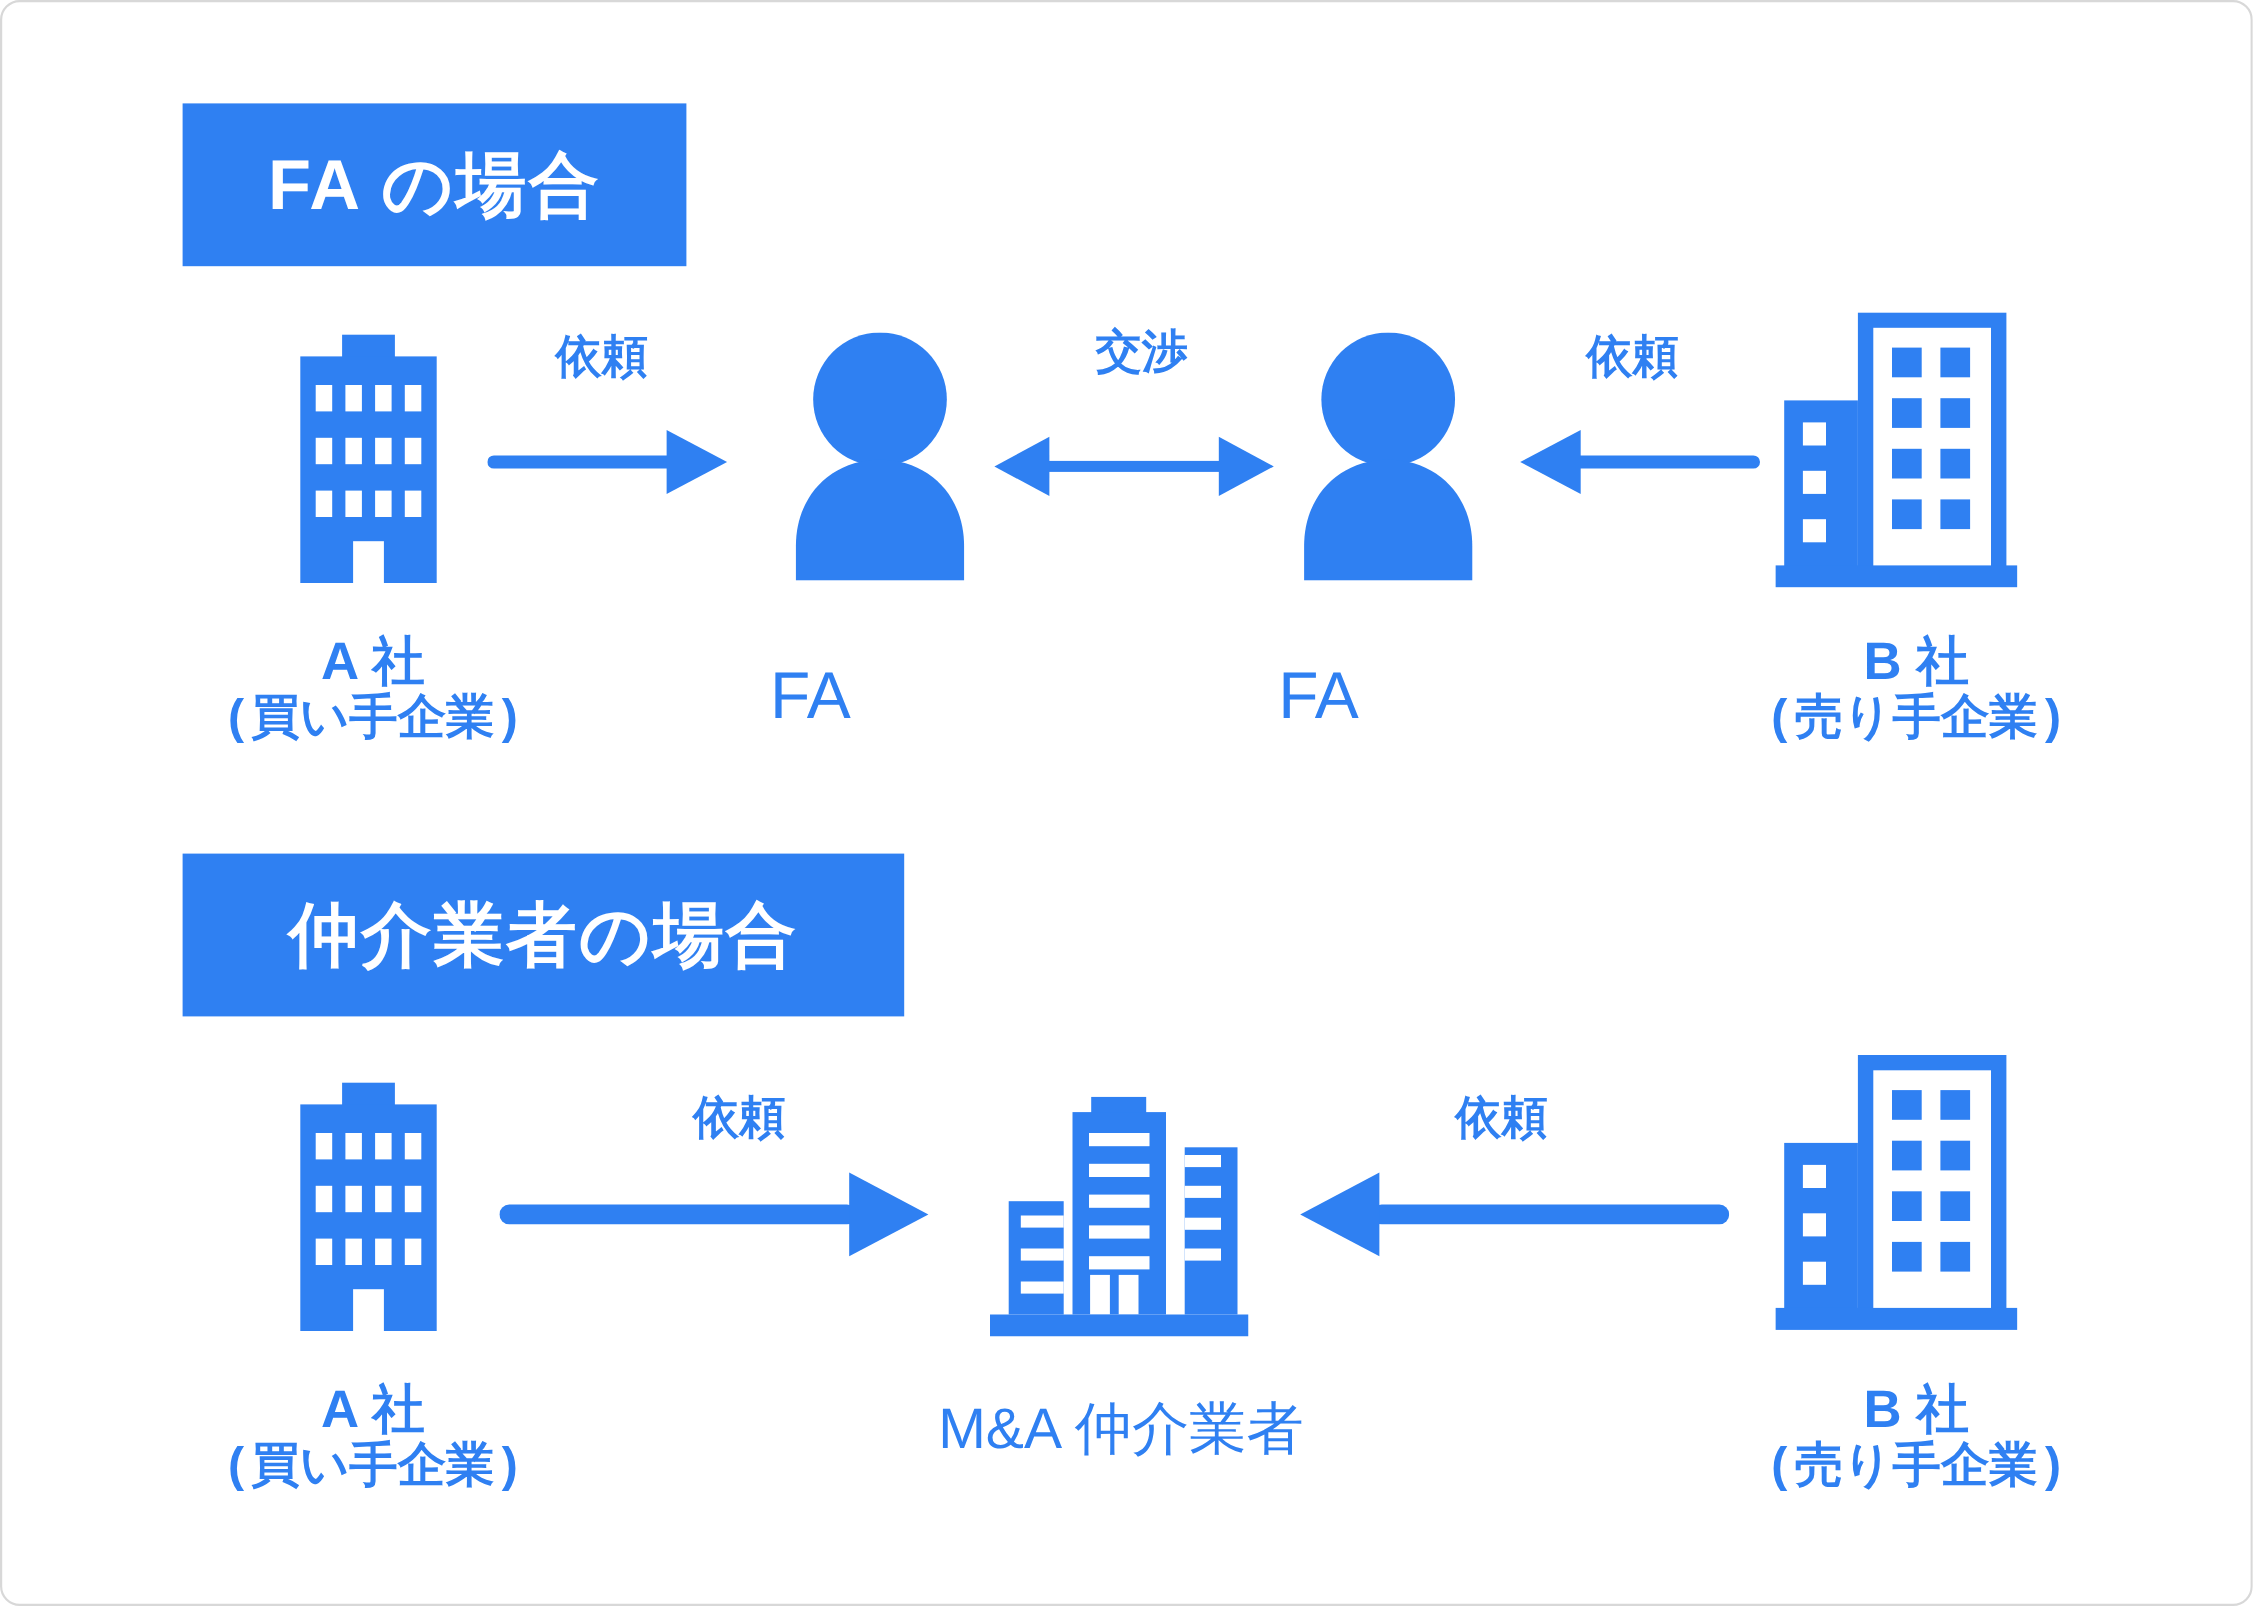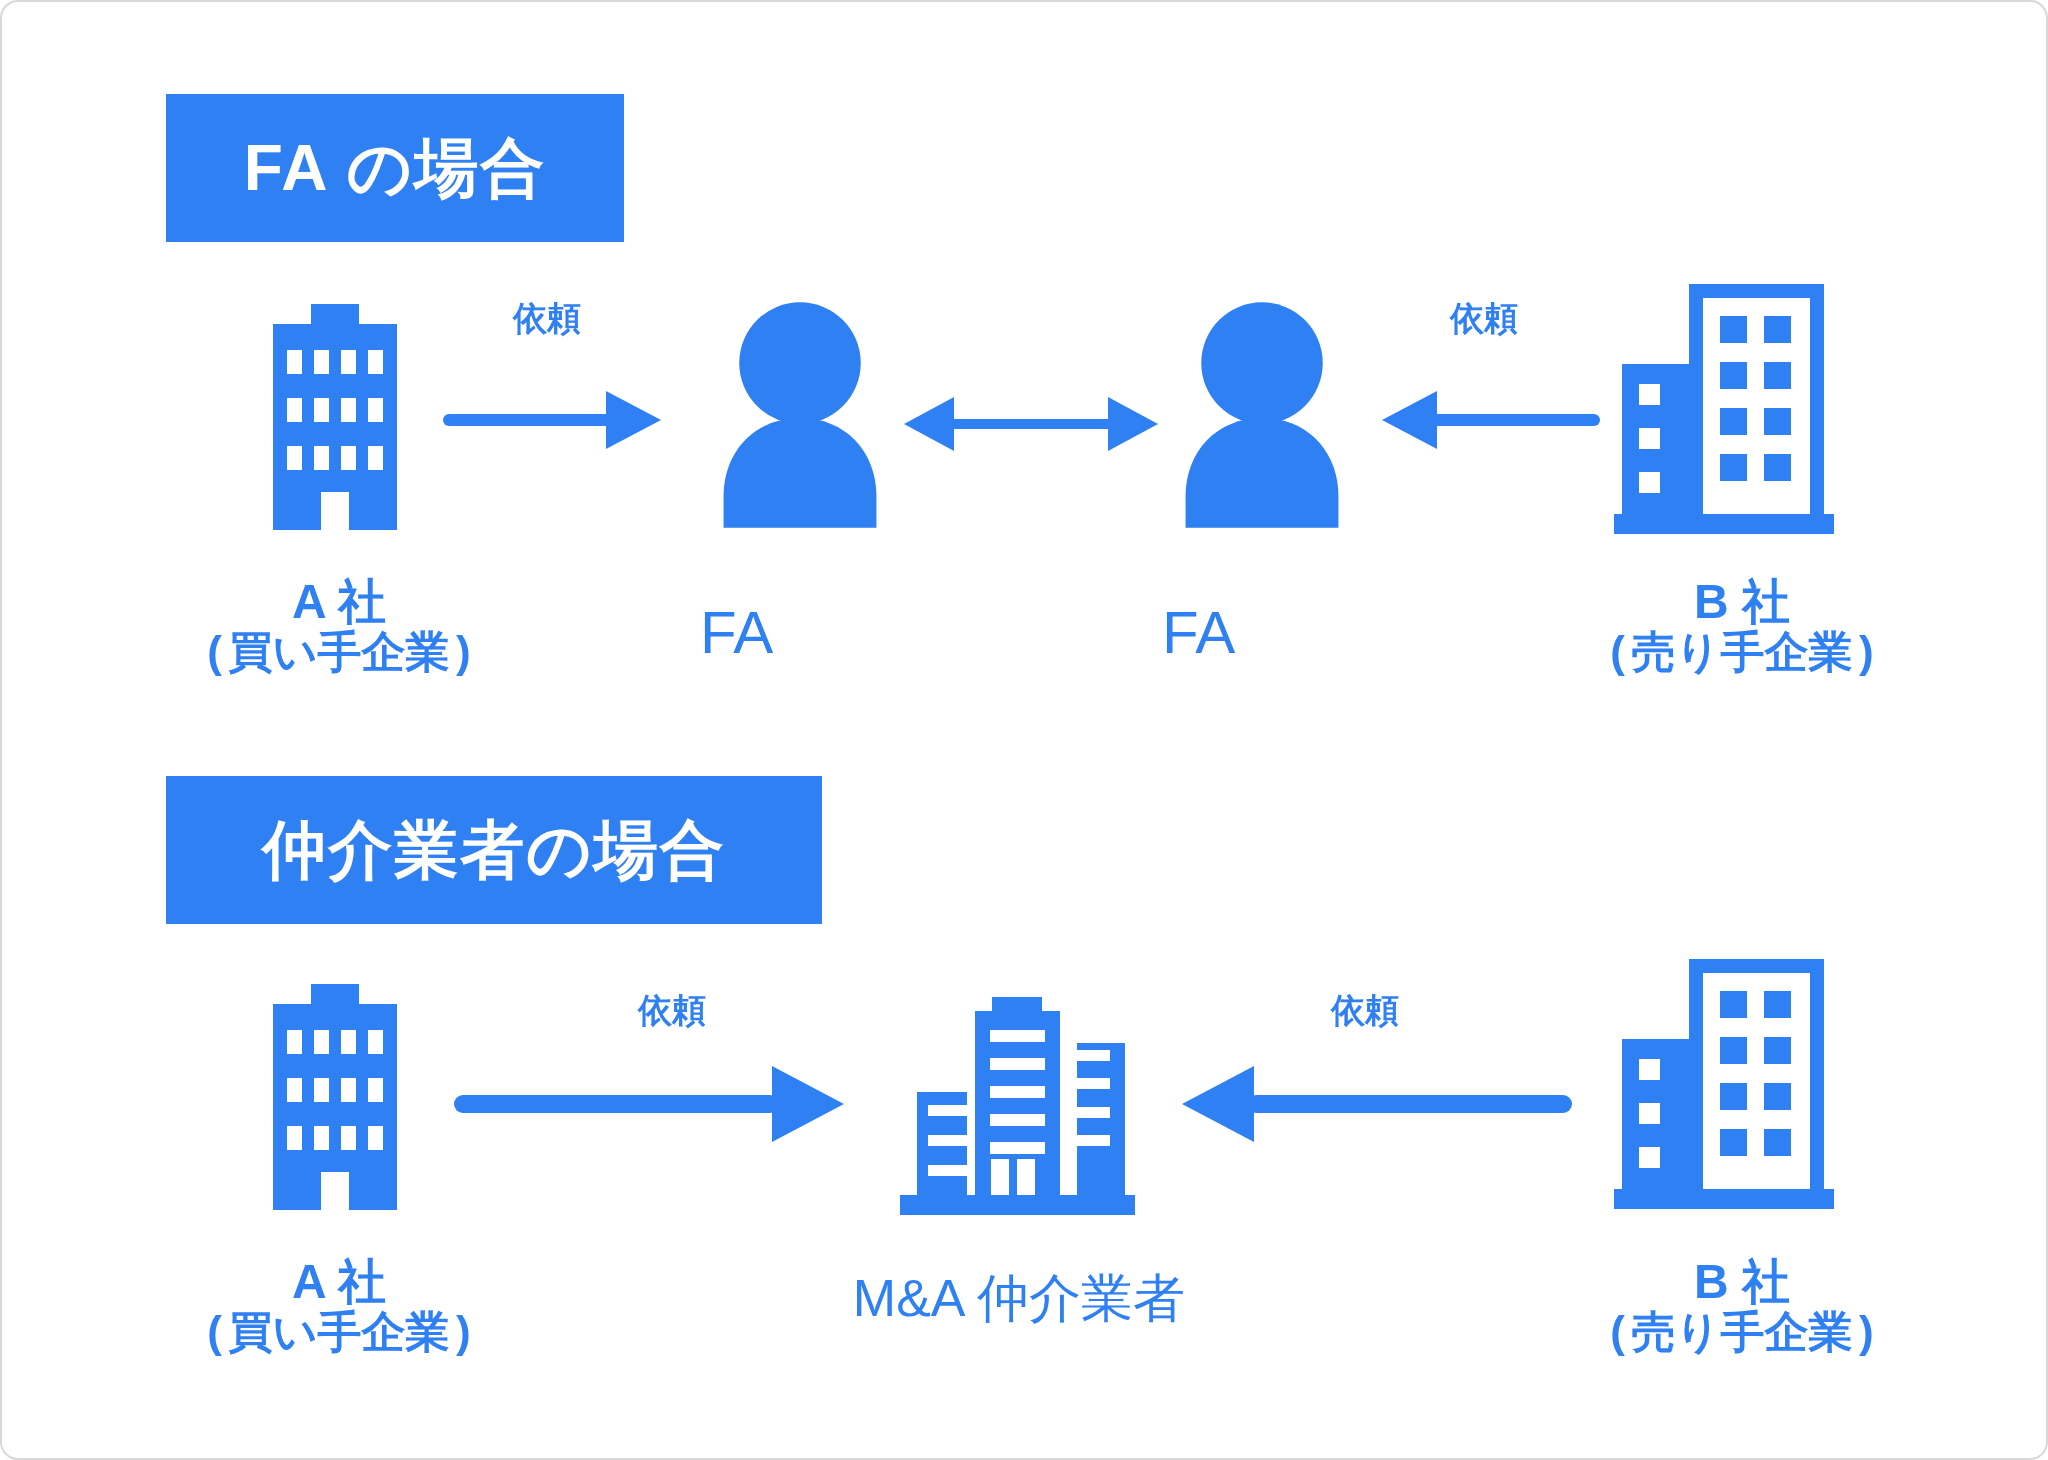--- a/index.html
+++ b/index.html
@@ -14,21 +14,21 @@
   }
   .section-header {
     position:absolute; background:var(--accent); color:var(--on-accent);
     display:flex; align-items:center; justify-content:center;
     font-size:64px; font-weight:bold; letter-spacing:2px;
   }
   .icon { position:absolute; color:var(--accent); }
   .icon svg { display:block; width:100%; height:100%; }
   .arrow-label {
     position:absolute; text-align:center; color:var(--accent);
-    font-size:34px; font-weight:bold;
+    font-size:42px; font-weight:bold;
   }
   .node-label {
     position:absolute; text-align:center; color:var(--accent);
     font-weight:bold; line-height:1.16;
   }
   .node-label .name { font-size:48px; }
   .node-label .role { font-size:44px;font-family:Liberation Mono, monospace; }
   .fa-label { position:absolute; text-align:left; color:var(--accent); font-size:60px; font-weight:normal; }
   .broker-label { position:absolute; text-align:center; color:var(--accent); font-size:52px; font-weight:normal; }
   .symbol-defs { position:absolute; width:0; height:0; overflow:hidden; }
@@ -149,20 +149,21 @@
         <use href="#sym-arrow-right-thin"></use>
       </svg>
   </div>
 
   <div class="icon" style="left:700px; top:300px; width:196px; height:226px;">
     <svg>
         <use href="#sym-person"></use>
       </svg>
   </div>
 
+  <div class="arrow-label" style="left:936px; top:290px; width:200px;">交渉</div>
   <div class="icon" style="left:900px; top:391px; width:258px; height:62px;">
     <svg>
         <use href="#sym-arrow-both"></use>
       </svg>
   </div>
 
   <div class="icon" style="left:1162px; top:300px; width:196px; height:226px;">
     <svg>
         <use href="#sym-person"></use>
       </svg>

